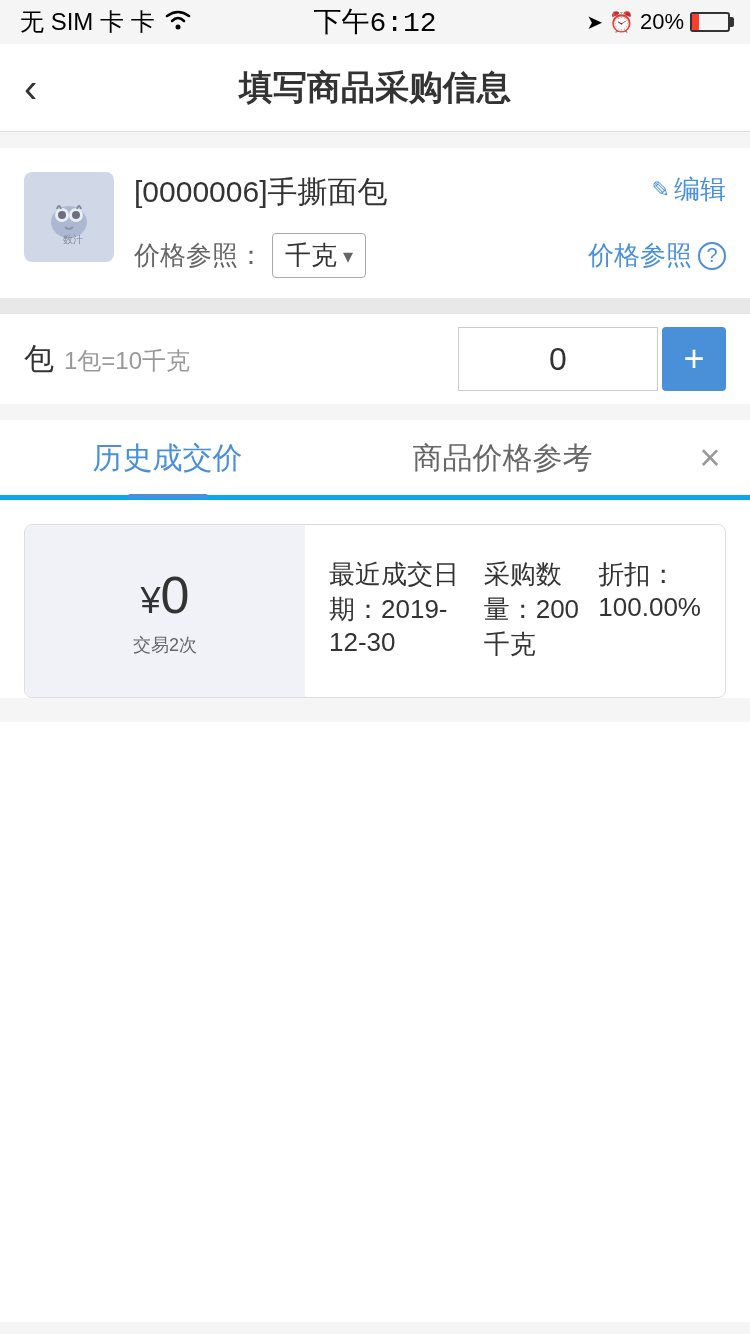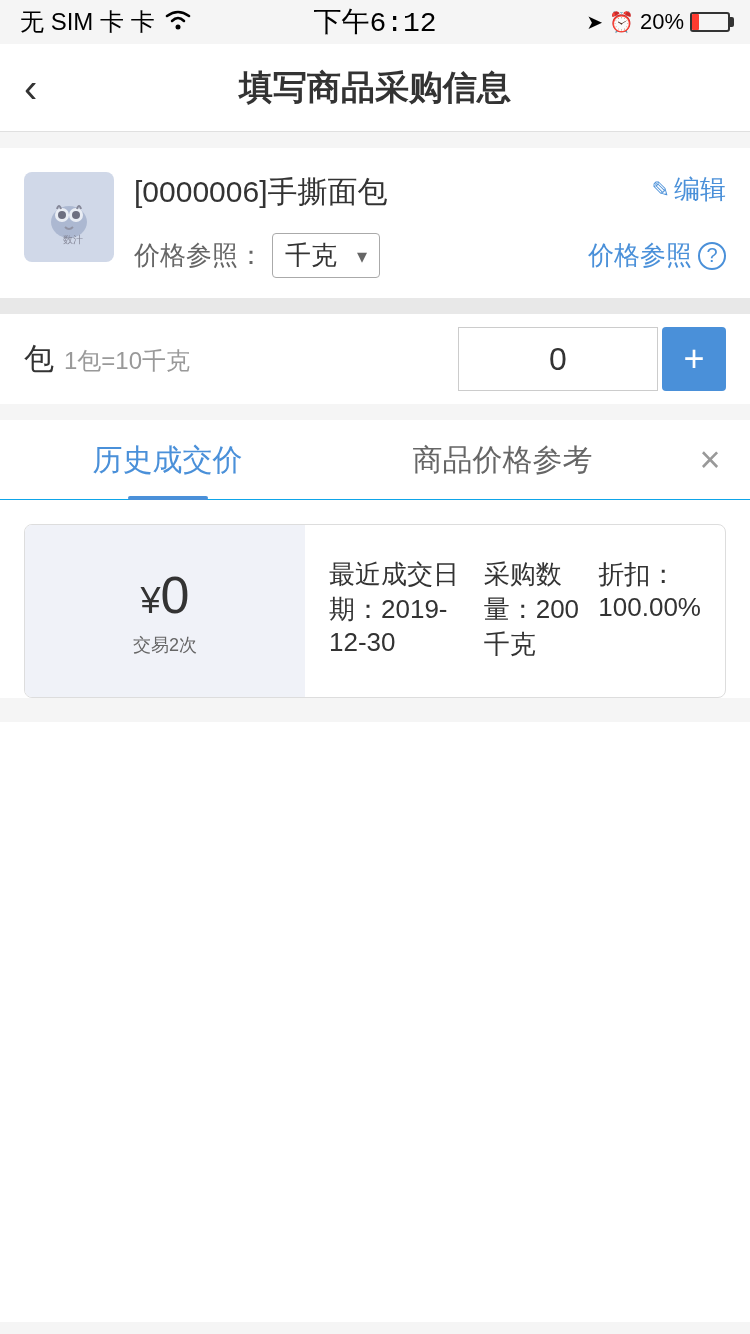--- a/index.html
+++ b/index.html
@@ -154,21 +154,21 @@
       color: #666;
     }
     .unit-select {
       display: flex;
       align-items: center;
       border: 1px solid #aaa;
       border-radius: 4px;
       padding: 4px 12px;
       font-size: 26px;
       color: #333;
-      gap: 20px;
+      gap: 6px;
       margin-left: 8px;
     }
     .unit-select .arrow {
       font-size: 20px;
       color: #666;
     }
     .price-ref {
       display: flex;
       align-items: center;
       gap: 6px;
@@ -247,21 +247,21 @@
     }
 
     
     .tabs-section {
       background: #fff;
       margin-top: 16px;
     }
     .tabs-header {
       display: flex;
       align-items: center;
-      border-bottom: 1px solid #0ea5e9;
+      border-bottom: 5px solid #0ea5e9;
       position: relative;
       height: 80px;
     }
     .tab-item {
       flex: 1;
       text-align: center;
       font-size: 30px;
       color: #666;
       cursor: pointer;
       height: 80px;

